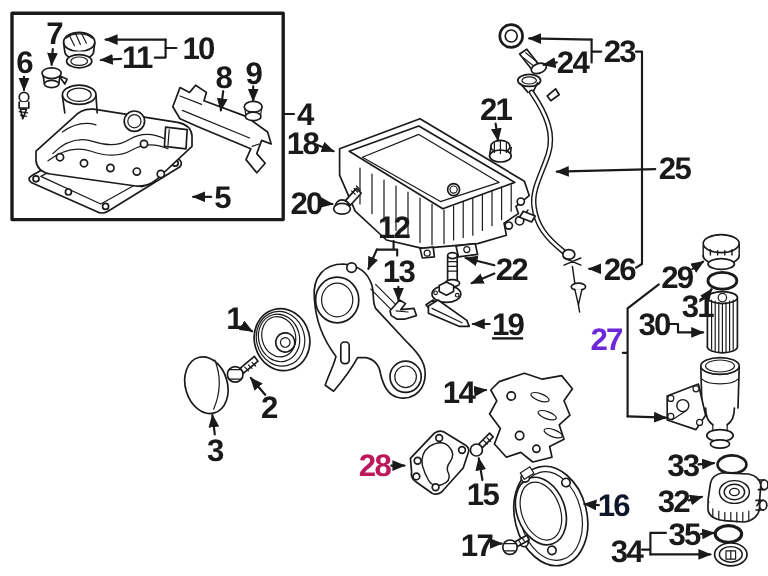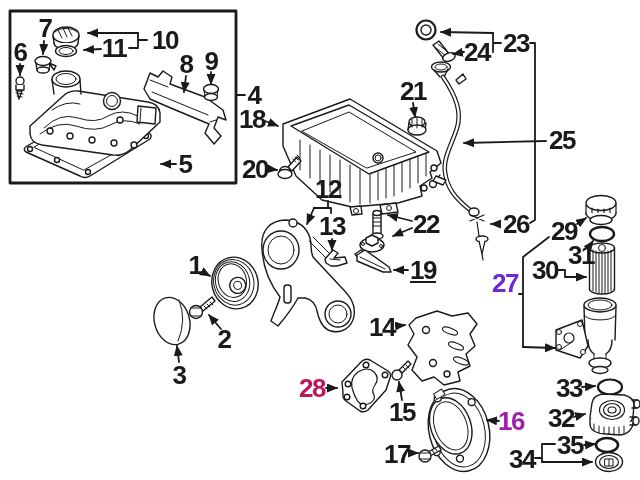--- a/index.html
+++ b/index.html
@@ -387,21 +387,21 @@
       <span class="callout" style="left: 20px; top: 52px; color: rgb(26, 26, 26);">6</span>
       <span class="callout" style="left: 45px; top: 28px; color: rgb(26, 26, 26);">7</span>
       <span class="callout" style="left: 186px; top: 64px; color: rgb(26, 26, 26);">8</span>
       <span class="callout" style="left: 211px; top: 61px; color: rgb(26, 26, 26);">9</span>
       <span class="callout" style="left: 165px; top: 40px; color: rgb(26, 26, 26);">10</span>
       <span class="callout" style="left: 114px; top: 48px; color: rgb(26, 26, 26);">11</span>
       <span class="callout" style="left: 328px; top: 189px; color: rgb(26, 26, 26);">12</span>
       <span class="callout" style="left: 332px; top: 226px; color: rgb(26, 26, 26);">13</span>
       <span class="callout" style="left: 382px; top: 327px; color: rgb(26, 26, 26);">14</span>
       <span class="callout" style="left: 402px; top: 412px; color: rgb(26, 26, 26);">15</span>
-      <span class="callout" style="left: 511px; top: 421px; color: #a21caf;">16</span>
+      <span class="callout" style="left: 511px; top: 421px; color: #0f172a;">16</span>
       <span class="callout" style="left: 397px; top: 454px; color: rgb(26, 26, 26);">17</span>
       <span class="callout" style="left: 252px; top: 119px; color: rgb(26, 26, 26);">18</span>
       <span class="callout" style="left: 423px; top: 270px; color: rgb(26, 26, 26); text-decoration: underline;">19</span>
       <span class="callout" style="left: 255px; top: 169px; color: rgb(26, 26, 26);">20</span>
       <span class="callout" style="left: 413px; top: 91px; color: rgb(26, 26, 26);">21</span>
       <span class="callout" style="left: 426px; top: 224px; color: rgb(26, 26, 26);">22</span>
       <span class="callout" style="left: 516px; top: 43px; color: rgb(26, 26, 26);">23</span>
       <span class="callout" style="left: 477px; top: 52px; color: rgb(26, 26, 26);">24</span>
       <span class="callout" style="left: 562px; top: 140px; color: rgb(26, 26, 26);">25</span>
       <span class="callout" style="left: 516px; top: 224px; color: rgb(26, 26, 26);">26</span>

